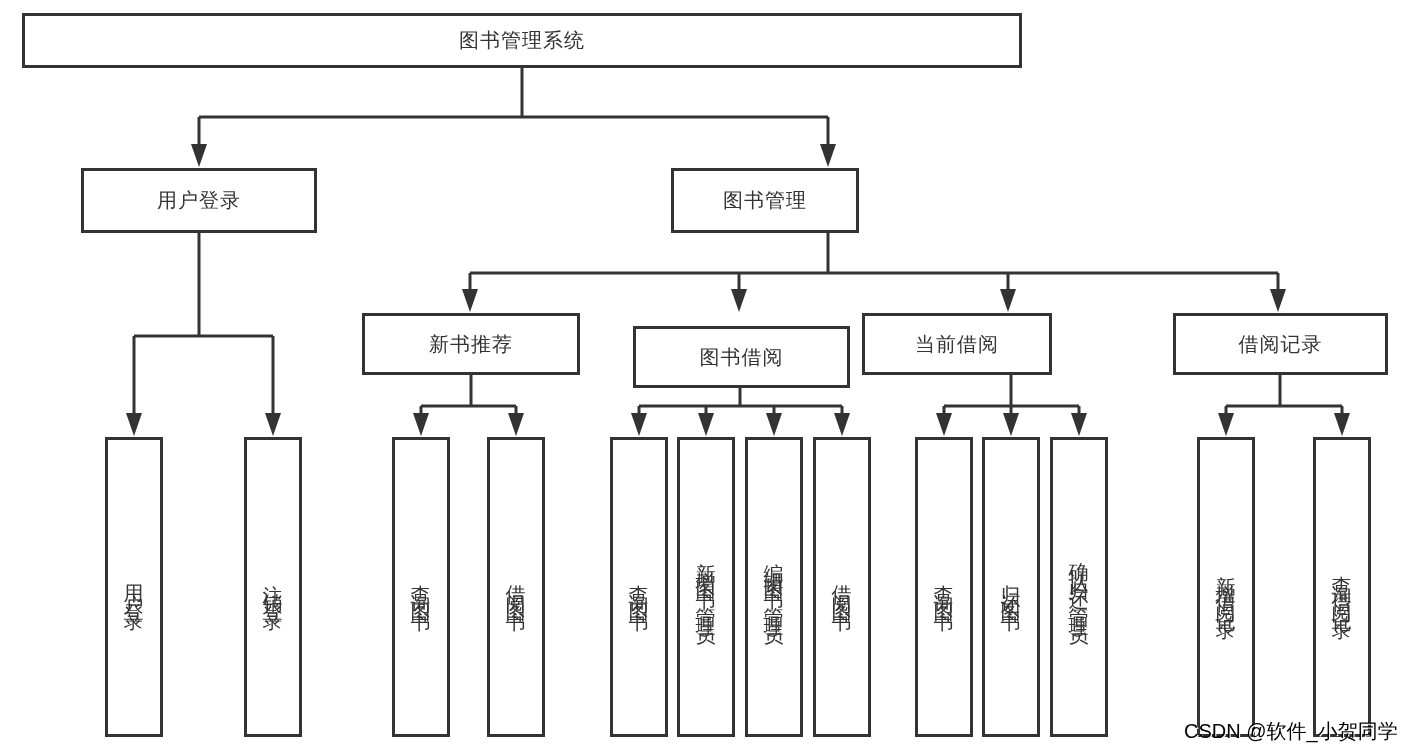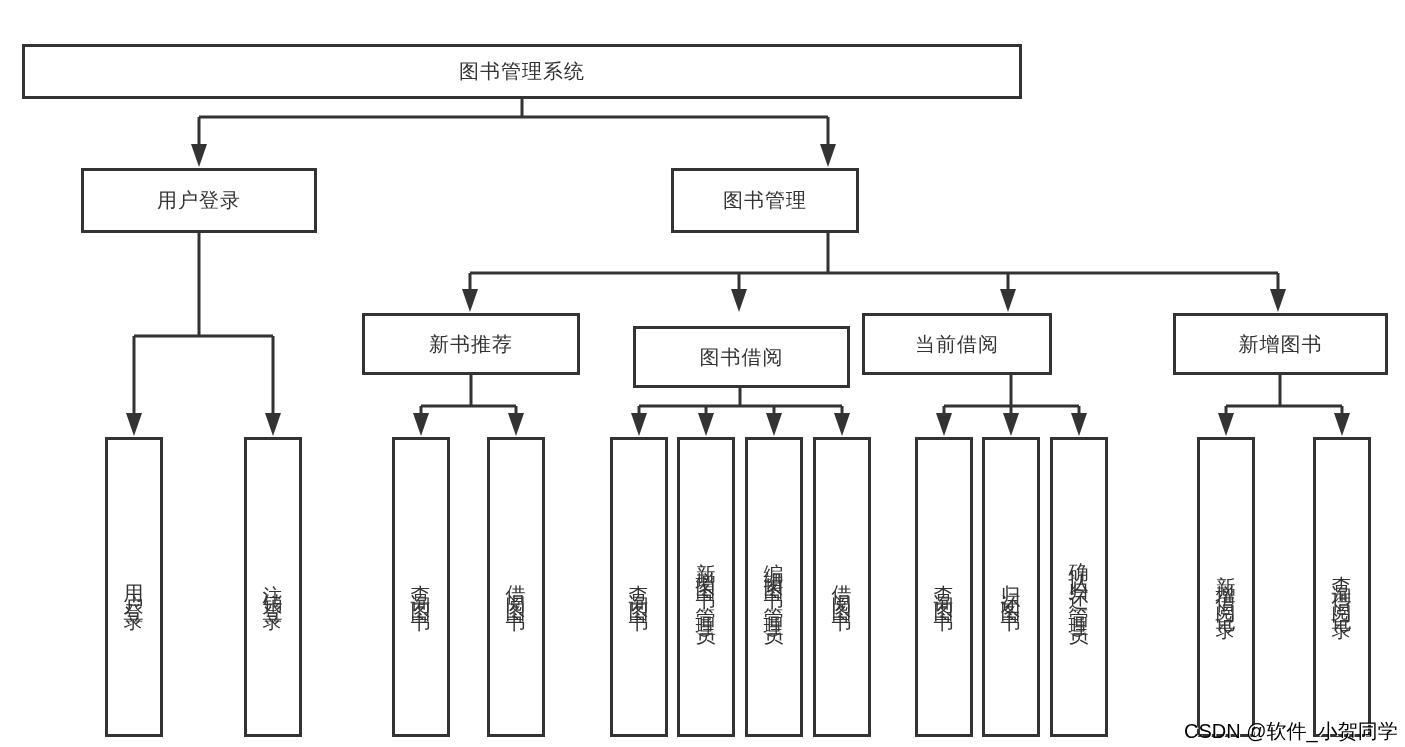--- a/index.html
+++ b/index.html
@@ -60,21 +60,21 @@
     position: absolute;
     left: 1184px;
     top: 718px;
     font-size: 20px;
     color: #000000;
     text-shadow: 1px 1px 0 #ffffff;
     z-index: 3;
     white-space: nowrap;
   }
   
-  #n-root   { left: 22px;   top: 13px;  width: 1000px; height: 55px; margin-top: 31px; }
+  #n-root   { left: 22px;   top: 13px;  width: 1000px; height: 55px; }
   #n-login  { left: 81px;   top: 168px; width: 236px;  height: 65px; }
   #n-mgmt   { left: 671px;  top: 168px; width: 188px;  height: 65px; }
   #n-newb   { left: 362px;  top: 313px; width: 218px;  height: 62px; }
   #n-borrow { left: 633px;  top: 326px; width: 217px;  height: 62px; }
   #n-cur    { left: 862px;  top: 313px; width: 190px;  height: 62px; }
   #n-rec    { left: 1173px; top: 313px; width: 215px;  height: 62px; }
   
   #l-0  { left: 105px; }
   #l-1  { left: 244px; }
   #l-2  { left: 392px; }
@@ -181,21 +181,21 @@
   <div class="node" id="n-newb">
     <span class="hlabel">新书推荐</span>
   </div>
   <div class="node" id="n-borrow">
     <span class="hlabel">图书借阅</span>
   </div>
   <div class="node" id="n-cur">
     <span class="hlabel">当前借阅</span>
   </div>
   <div class="node" id="n-rec">
-    <span class="hlabel">新增图书</span>
+    <span class="hlabel">借阅记录</span>
   </div>
 
   <div class="leaf" id="l-0">
     <span class="vlabel">用户登录</span>
   </div>
   <div class="leaf" id="l-1">
     <span class="vlabel">注销登录</span>
   </div>
 
   <div class="leaf" id="l-2">

